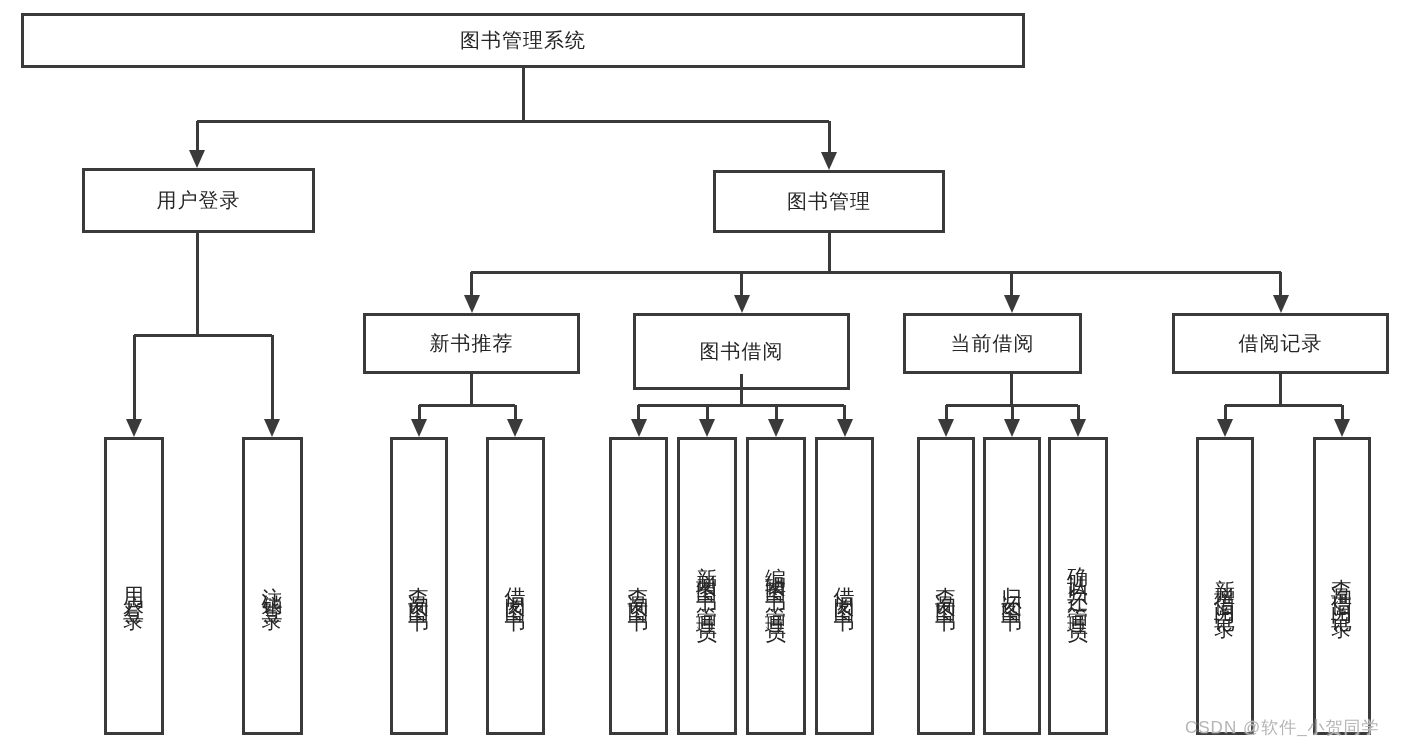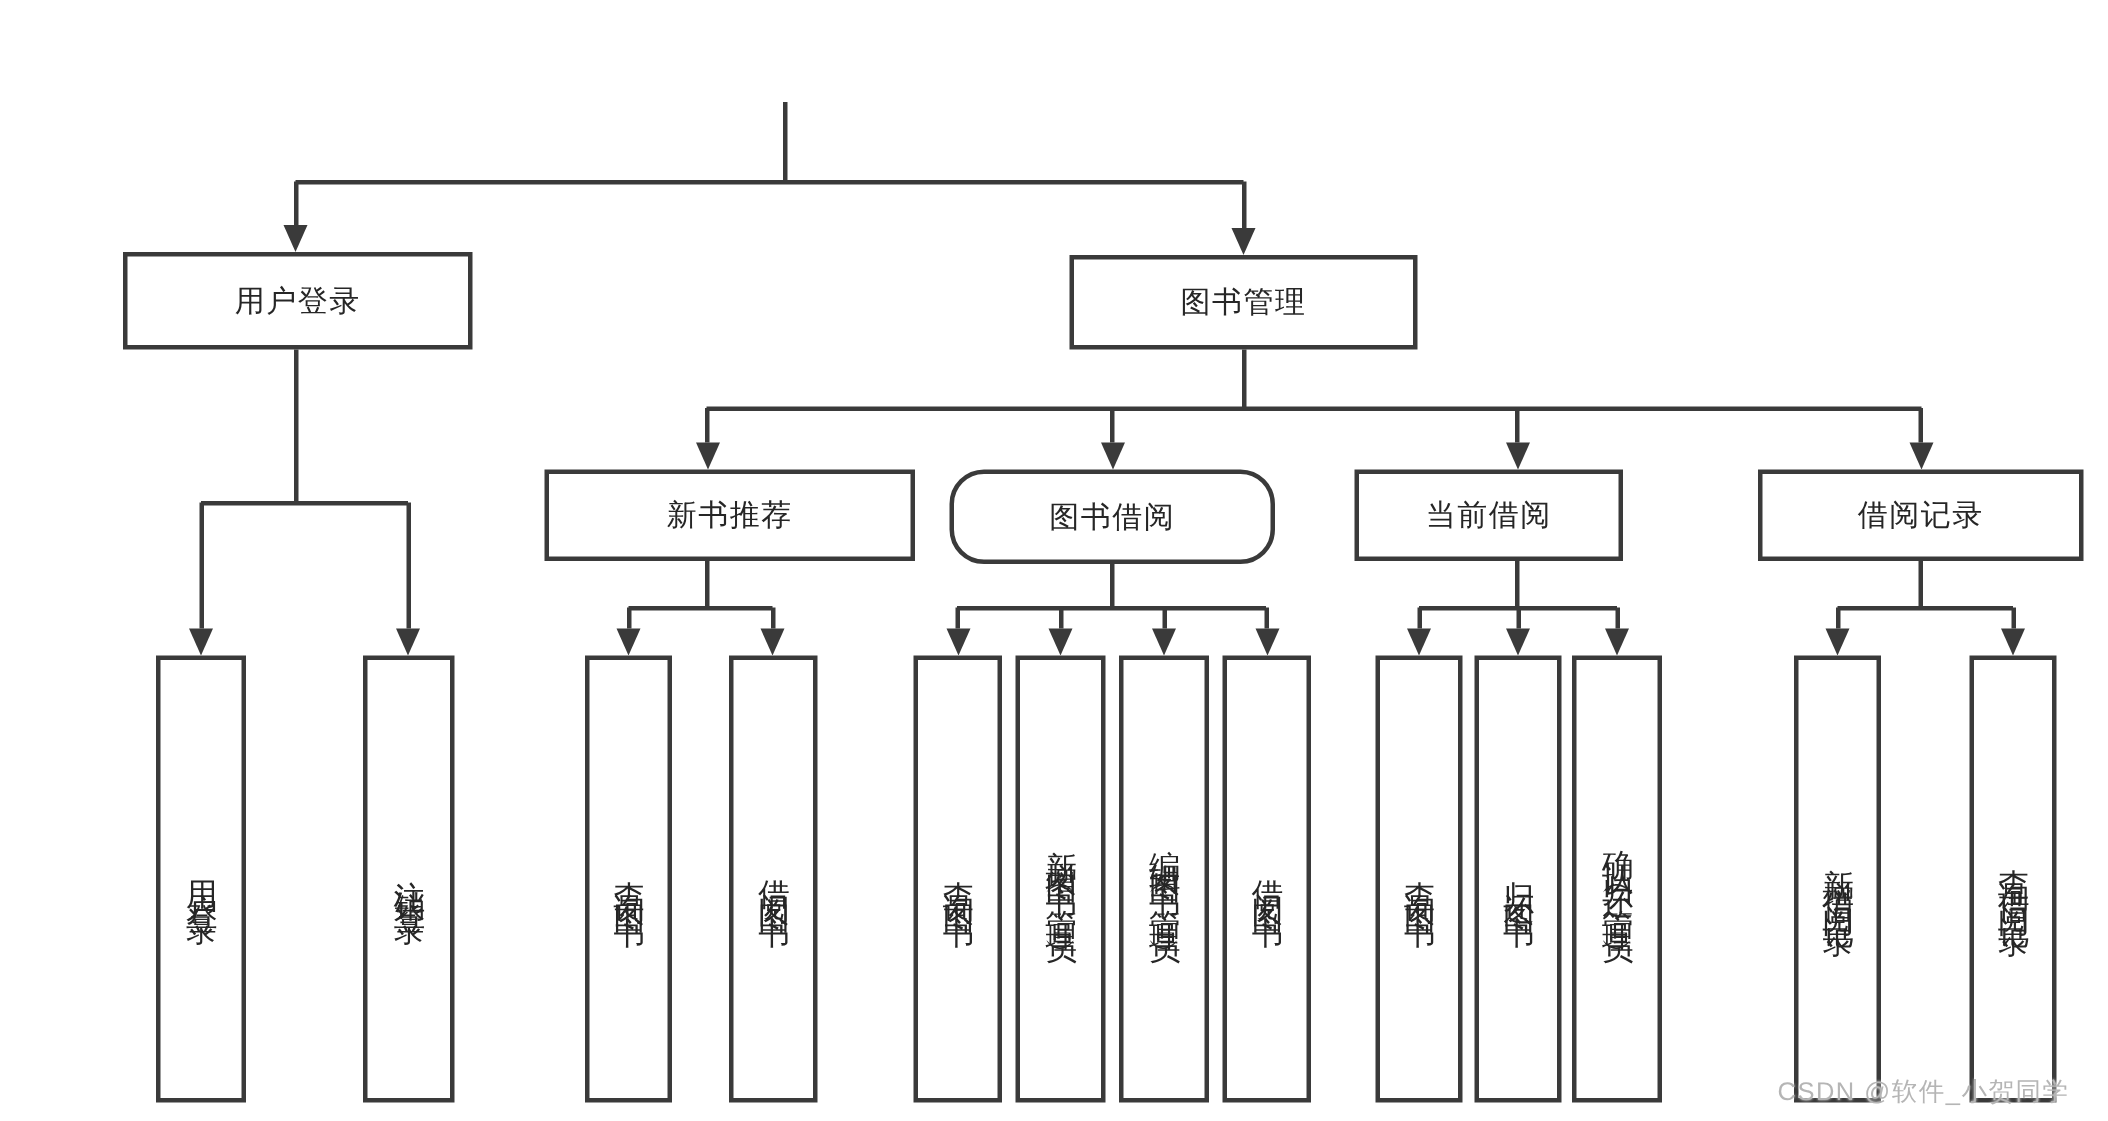--- a/index.html
+++ b/index.html
@@ -54,20 +54,23 @@
     letter-spacing:1px;
     text-shadow:0 0 2px #ffffff;
     white-space:nowrap;
   }
 </style>
 </head>
 <body>
 
 <div class="canvas">
 
+  <div class="hbox" style="left:21px;top:13px;width:1004px;height:55px;">
+    <span>图书管理系统</span>
+  </div>
 
   <div class="vl" style="left:521.5px;top:68px;height:53px;"></div>
   <div class="hl" style="left:197px;top:119.5px;width:632px;"></div>
   <div class="vl" style="left:195.5px;top:121px;height:29px;"></div>
   <div class="arrow" style="left:189px;top:150px;"></div>
   <div class="vl" style="left:827.5px;top:121px;height:31px;"></div>
   <div class="arrow" style="left:821px;top:152px;"></div>
 
   <div class="hbox" style="left:82px;top:168px;width:233px;height:65px;">
     <span>用户登录</span>
@@ -87,24 +90,24 @@
   <div class="hl" style="left:471px;top:270.5px;width:810px;"></div>
   <div class="vl" style="left:470px;top:272px;height:23px;"></div>
   <div class="arrow" style="left:463.5px;top:295px;"></div>
   <div class="vl" style="left:740px;top:272px;height:23px;"></div>
   <div class="arrow" style="left:733.5px;top:295px;"></div>
   <div class="vl" style="left:1010px;top:272px;height:23px;"></div>
   <div class="arrow" style="left:1003.5px;top:295px;"></div>
   <div class="vl" style="left:1279px;top:272px;height:23px;"></div>
   <div class="arrow" style="left:1272.5px;top:295px;"></div>
 
-  <div class="hbox" style="left:363px;top:313px;width:247px;height:61px;">
+  <div class="hbox" style="left:363px;top:313px;width:217px;height:61px;">
     <span>新书推荐</span>
   </div>
-  <div class="hbox" style="left:633px;top:313px;width:217px;height:63px;border-radius:23px;">
+  <div class="hbox" style="left:633px;top:313px;width:217px;height:77px;">
     <span>图书借阅</span>
   </div>
   <div class="hbox" style="left:903px;top:313px;width:179px;height:61px;">
     <span>当前借阅</span>
   </div>
   <div class="hbox" style="left:1172px;top:313px;width:217px;height:61px;">
     <span>借阅记录</span>
   </div>
 
   <div class="vl" style="left:470px;top:374px;height:31px;"></div>

